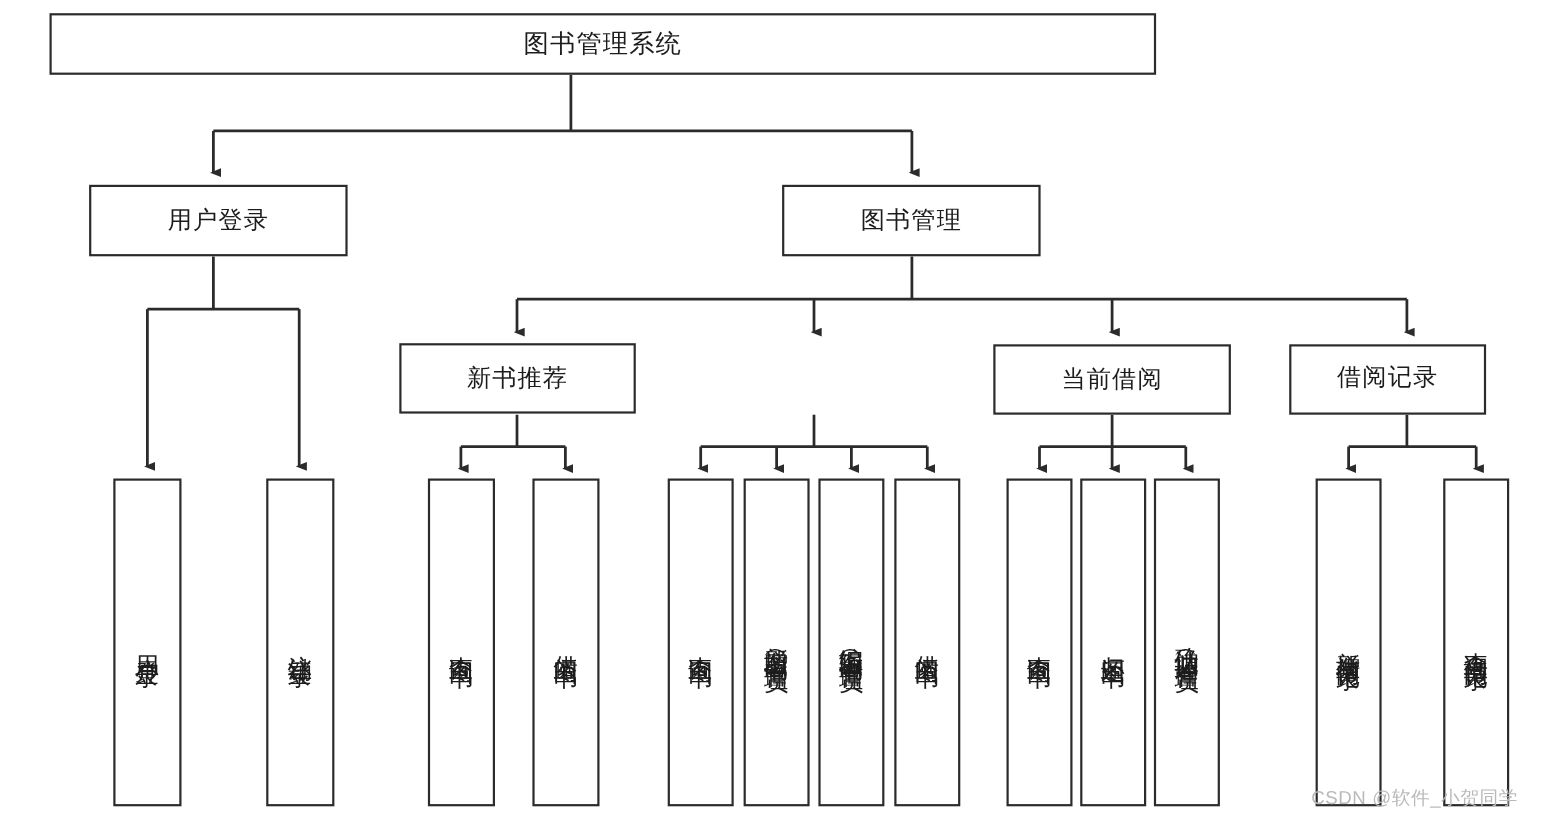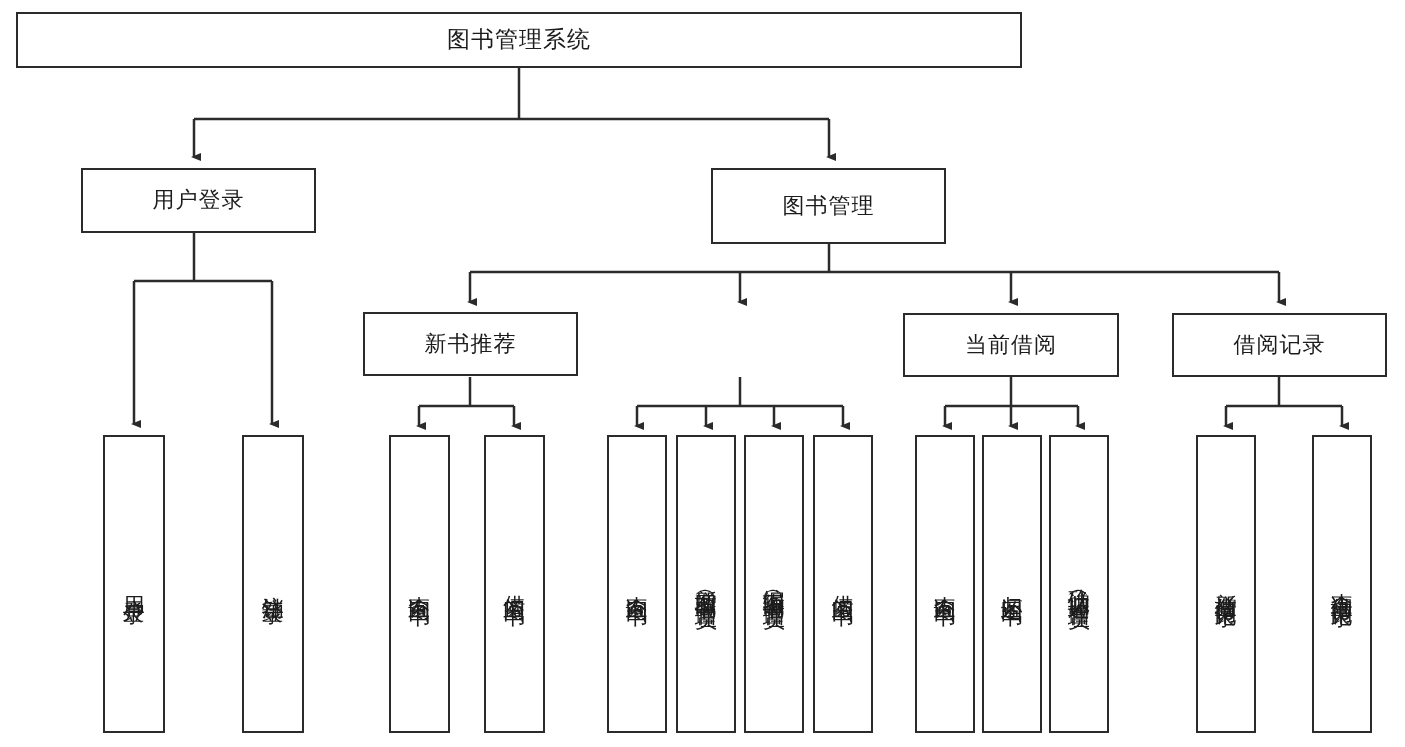--- a/index.html
+++ b/index.html
@@ -37,20 +37,21 @@
     color: #1c1c1c;
     text-align: center;
   }
   .node.h {
     font-size: 22px;
     letter-spacing: 1px;
     line-height: 1.2;
   }
   .node.root {
     font-size: 23px;
+    margin-left: 29px;
   }
   .node.v {
     writing-mode: vertical-rl;
     text-orientation: upright;
     font-size: 22px;
     letter-spacing: 3px;
     line-height: 1.15;
     padding: 6px 0;
   }
   .node.v .vlabel {
@@ -119,25 +120,25 @@
       <path d="M1279,377 L1279,406"></path>
       <path d="M1226,406 L1342,406"></path>
       <path d="M1226,406 L1226,426" marker-end="url(#arrow)"></path>
       <path d="M1342,406 L1342,426" marker-end="url(#arrow)"></path>
     </g>
   </svg>
 
   <div class="node h root" style="left:16px; top:12px; width:1006px; height:56px;">图书管理系统</div>
 
   <div class="node h" style="left:81px; top:168px; width:235px; height:65px;">用户登录</div>
-  <div class="node h" style="left:711px; top:168px; width:235px; height:76px;">图书管理</div>
+  <div class="node h" style="left:711px; top:168px; width:235px; height:65px;">图书管理</div>
 
   <div class="node h" style="left:363px; top:312px; width:215px; height:64px;">新书推荐</div>
   <div class="node h" style="left:903px; top:313px; width:216px; height:64px;">当前借阅</div>
-  <div class="node h" style="left:1172px; top:313px; width:215px; height:64px;">借阅记录</div>
+  <div class="node h" style="left:1172px; top:313px; width:179px; height:64px;font-family:Liberation Mono, monospace;">借阅记录</div>
 
   <div class="node v" style="left:103px; top:435px; width:62px; height:298px;">
     <span class="vlabel">用户登录</span>
   </div>
   <div class="node v" style="left:242px; top:435px; width:62px; height:298px;">
     <span class="vlabel">注销登录</span>
   </div>
 
   <div class="node v" style="left:389px; top:435px; width:61px; height:298px;">
     <span class="vlabel">查询图书</span>
@@ -169,14 +170,15 @@
     <span class="vlabel">确认归还（管理员）</span>
   </div>
 
   <div class="node v" style="left:1196px; top:435px; width:60px; height:298px;">
     <span class="vlabel">新增借阅记录</span>
   </div>
   <div class="node v" style="left:1312px; top:435px; width:60px; height:298px;">
     <span class="vlabel">查询借阅记录</span>
   </div>
 
+  <div class="watermark" style="left:1192px; top:714px;">CSDN @软件_小贺同学</div>
 
 </div>
 
 </body></html>

